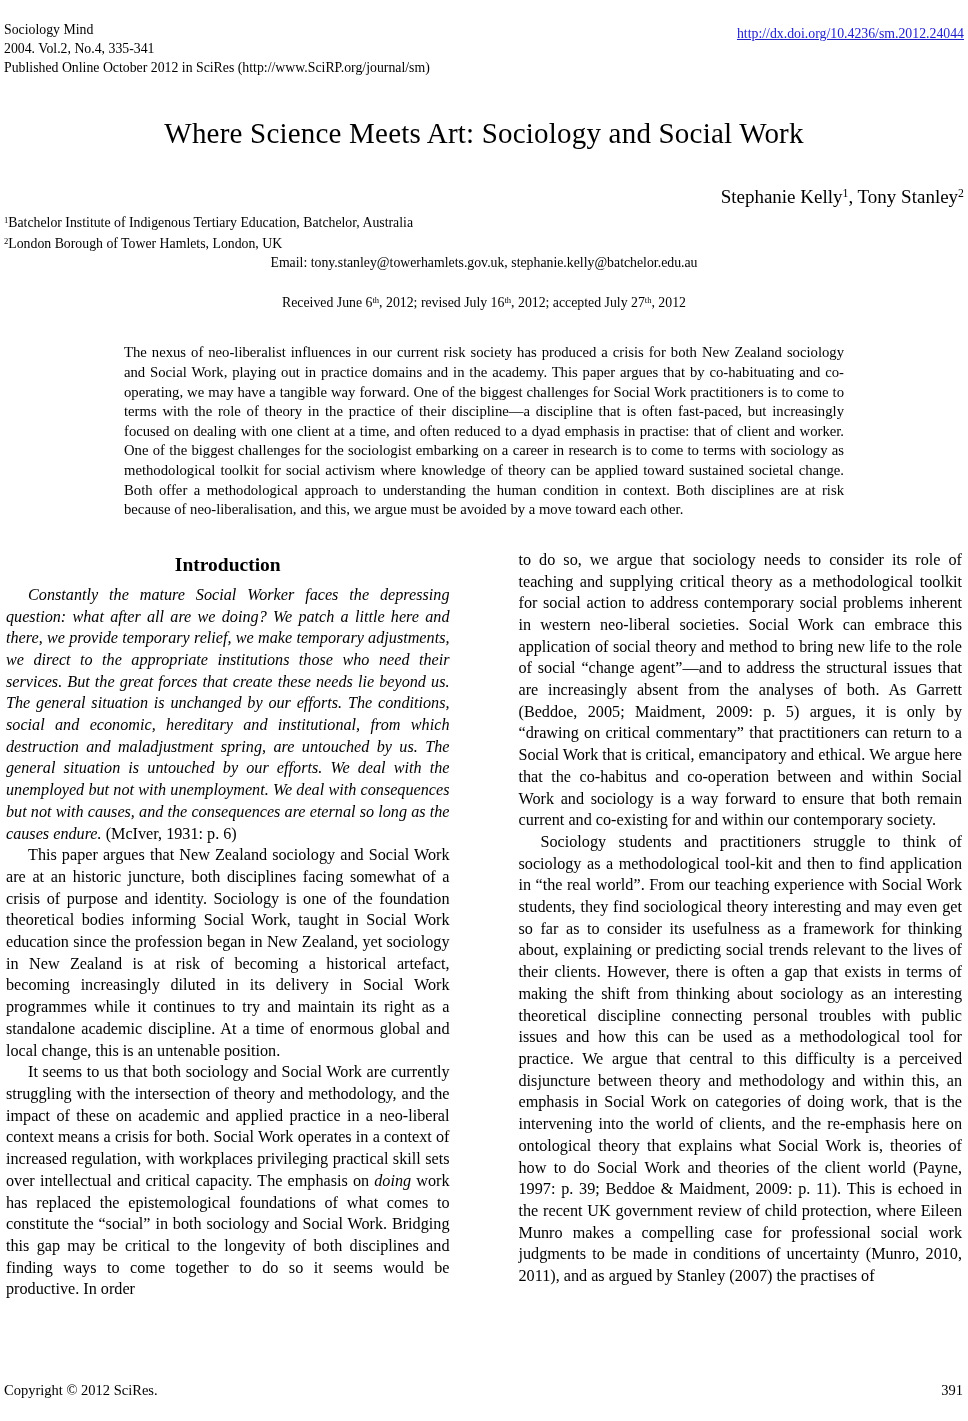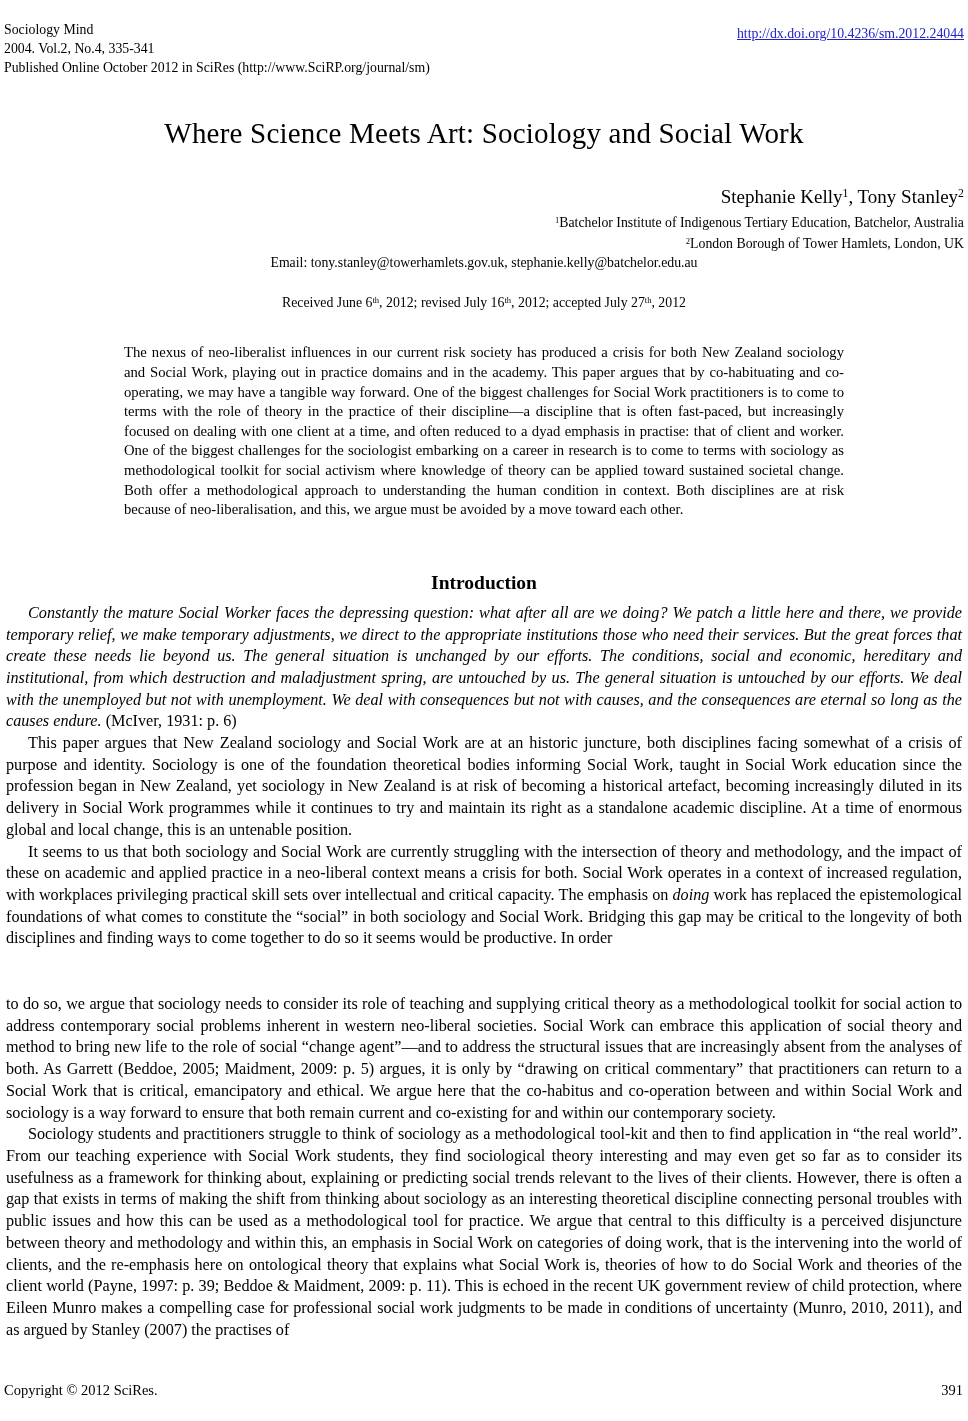--- a/index.html
+++ b/index.html
@@ -16,32 +16,32 @@
   .hdr { display: flex; justify-content: space-between; align-items: flex-start; }
   .hdr-left { font-size: 13.8px; line-height: 1.38; }
   .hdr-right { text-align: right; }
   .logo-row { display: flex; align-items: center; justify-content: flex-end; gap: 5px; }
   .logo-text { font-family: "Liberation Sans", sans-serif; font-size: 15px; line-height: 1.05; color: #1a1a1a; text-align: left; }
   .doi-link { display: inline-block; margin-top: 6px; font-size: 13.8px; color: #2121c8; text-decoration: underline; }
 
   
   .title { text-align: center; font-size: 29px; margin-top: 40px; letter-spacing: 0.2px; }
   .authors { text-align: right; font-size: 19px; margin-top: 36px; }
-  .affil { text-align: right; font-size: 13.8px; line-height: 1.5; margin-top: 5px; }
+  .affil { text-align: left; font-size: 13.8px; line-height: 1.5; margin-top: 5px; }
   .email { text-align: center; font-size: 13.8px; margin-top: 1px; }
   .received { text-align: center; font-size: 13.8px; margin-top: 24px; }
   .sup { font-size: 62%; position: relative; top: -0.48em; }
 
   
   .abstract { margin: 32px 120px 0 120px; font-size: 14.7px; line-height: 19.6px; text-align: justify; }
   .keywords { margin: 20px 120px 0 120px; font-size: 14.7px; }
   .italic { font-style: italic; }
 
   
-  .cols { display: flex; gap: 44px; margin-top: 48px; padding: 0 2px; flex-direction: column; }
+  .cols { display: flex; gap: 69px; margin-top: 30px; padding: 0 2px; }
   .col { flex: 1 1 0; min-width: 0; }
   h2.sec { text-align: center; font-size: 19.5px; font-weight: bold; margin: 4px 0 9px 0; }
   .col p { margin: 0; font-size: 16.2px; line-height: 21.7px; text-align: justify; text-indent: 22px; }
   .col p.no-indent { text-indent: 0; }
   .quote { font-style: italic; }
   .quote .cite { font-style: normal; }
 
   
   .footer { position: absolute; left: 4px; right: 5px; bottom: 22px;
             display: flex; justify-content: space-between; font-size: 14.5px; }

